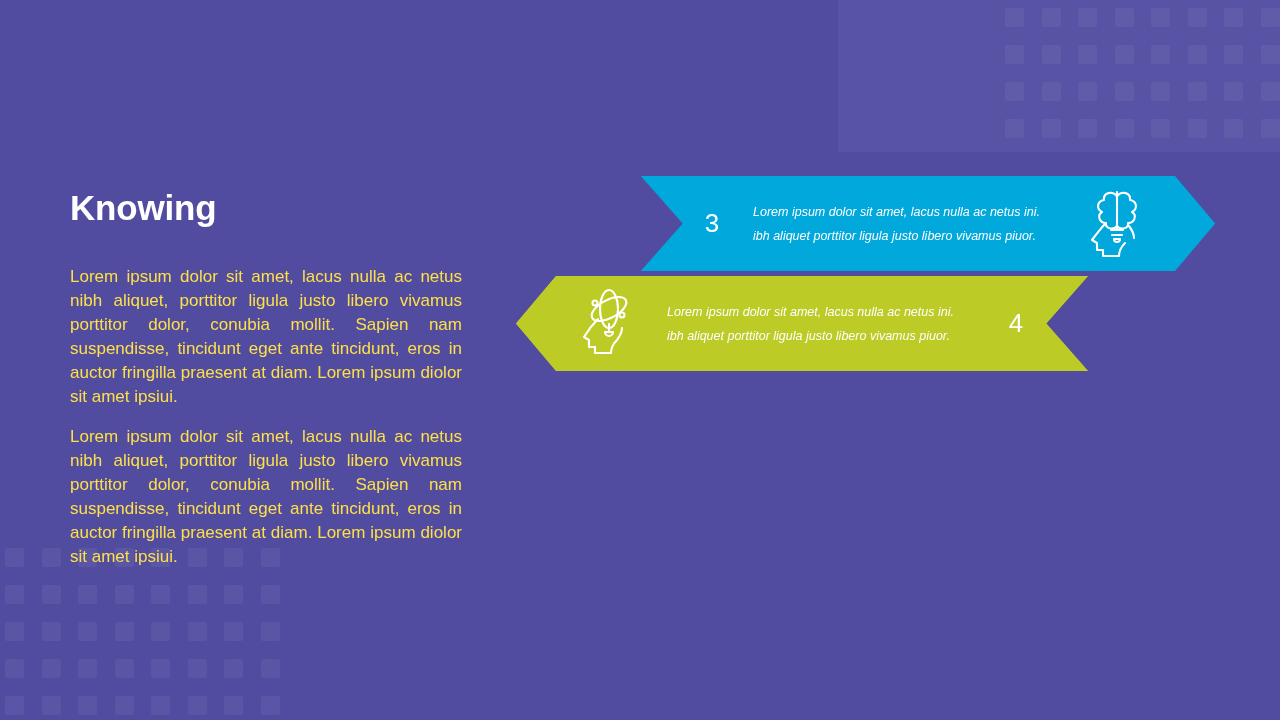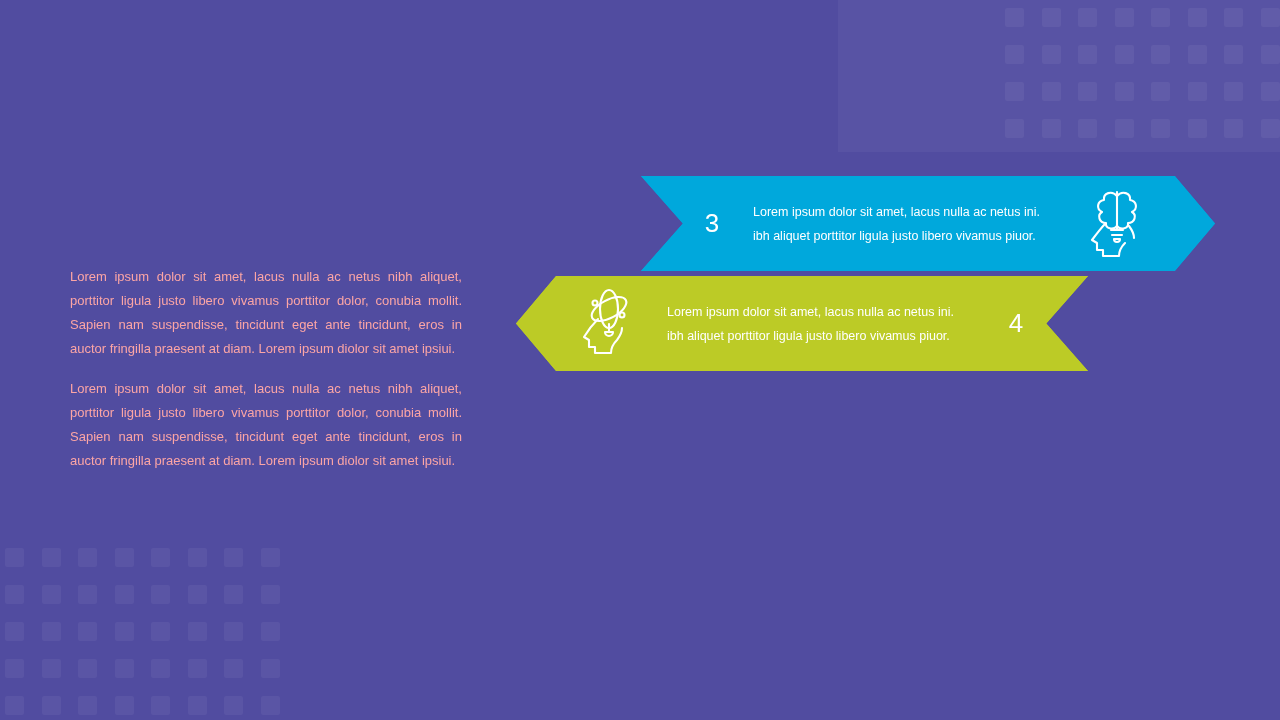--- a/index.html
+++ b/index.html
@@ -24,21 +24,21 @@
   .dot-grid.top-right{ left:1005px; top:8px; width:280px; height:150px; }
   .dot-grid.bottom-left{ left:5px; top:548px; width:290px; height:180px; }
 
   
   .left-col{ position:absolute; left:70px; top:186px; width:392px; }
   .page-title{
     font-size:35px; font-weight:bold; color:#ffffff;
     line-height:1.28; letter-spacing:-0.2px;
   }
   .body-text{
-    margin-top:34px; font-size:13px; color:#fca5a5;
+    margin-top:34px; font-size:17px; color:#fde047;
     line-height:24px; text-align:justify;
   }
   .body-text + .body-text{ margin-top:16px; }
 
   
   .rows{ position:absolute; left:0; top:0; width:1280px; height:720px; }
   .row{ position:absolute; height:95px; display:flex; align-items:center; }
 
   .row-shape{
     position:absolute; left:0; top:0; width:100%; height:100%;
@@ -63,21 +63,21 @@
   .row.dir-left .ico{ position:relative; margin-left:57px; }
   .row.dir-left .txt{ position:relative; margin-left:22px; }
   .row.dir-left .num{ position:relative; margin-left:24px; }
 
   .num{
     font-size:26px; color:#ffffff; font-weight:400;
     width:26px; text-align:center; flex:0 0 auto;
   }
   .txt{ flex:0 0 auto; width:312px; }
   .txt .line{
-    font-size:12.5px; color:#ffffff; line-height:24px; white-space:nowrap;
+    font-size:12.5px; color:#ffffff; line-height:24px; white-space:nowrap;font-style:italic;
   }
   .ico{ flex:0 0 auto; width:72px; height:80px; }
   .ico svg{ display:block; width:100%; height:100%; }
 
   
   .row-1{ top:176px; }
   .row-2{ top:276px; }
   .row-3{ top:370px; }
   .row-4{ top:469px; }
 </style>
@@ -157,21 +157,21 @@
     <span style="left: 73px; top: 148px;"></span>
     <span style="left: 109.5px; top: 148px;"></span>
     <span style="left: 146px; top: 148px;"></span>
     <span style="left: 182.5px; top: 148px;"></span>
     <span style="left: 219px; top: 148px;"></span>
     <span style="left: 255.5px; top: 148px;"></span>
   </div>
 
 <div class="left-col">
   <h1 class="page-title">
-    <br>
+    <span>Knowing</span><br>
   </h1>
   <p class="body-text">Lorem ipsum dolor sit amet, lacus nulla ac netus nibh aliquet, porttitor ligula justo libero vivamus porttitor dolor, conubia mollit. Sapien nam suspendisse, tincidunt eget ante tincidunt, eros in auctor fringilla praesent at diam. Lorem ipsum diolor sit amet ipsiui.</p>
   <p class="body-text">Lorem ipsum dolor sit amet, lacus nulla ac netus nibh aliquet, porttitor ligula justo libero vivamus porttitor dolor, conubia mollit. Sapien nam suspendisse, tincidunt eget ante tincidunt, eros in auctor fringilla praesent at diam. Lorem ipsum diolor sit amet ipsiui.</p>
 </div>
 
 <div class="rows">
 
   <div class="row dir-right row-1">
     <div class="row-shape"></div>
     <div class="num">1</div>

